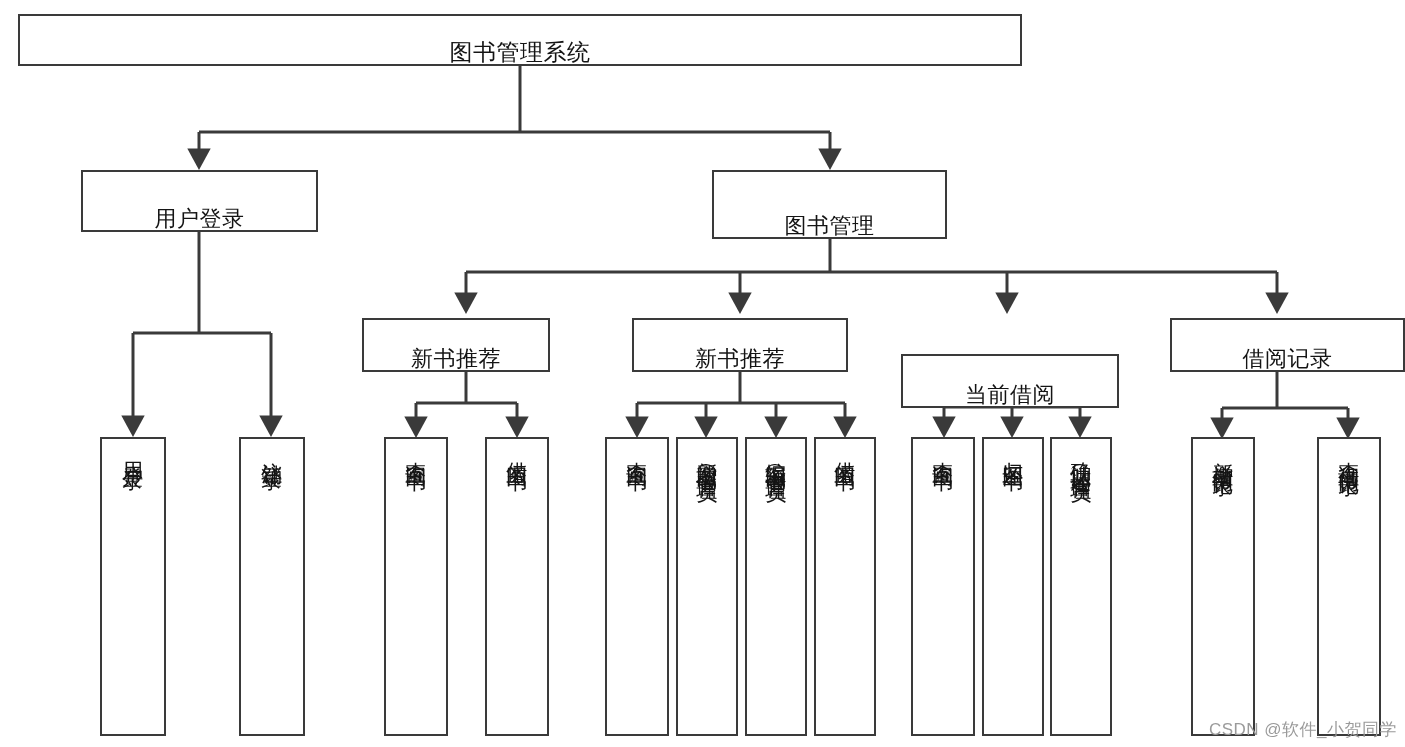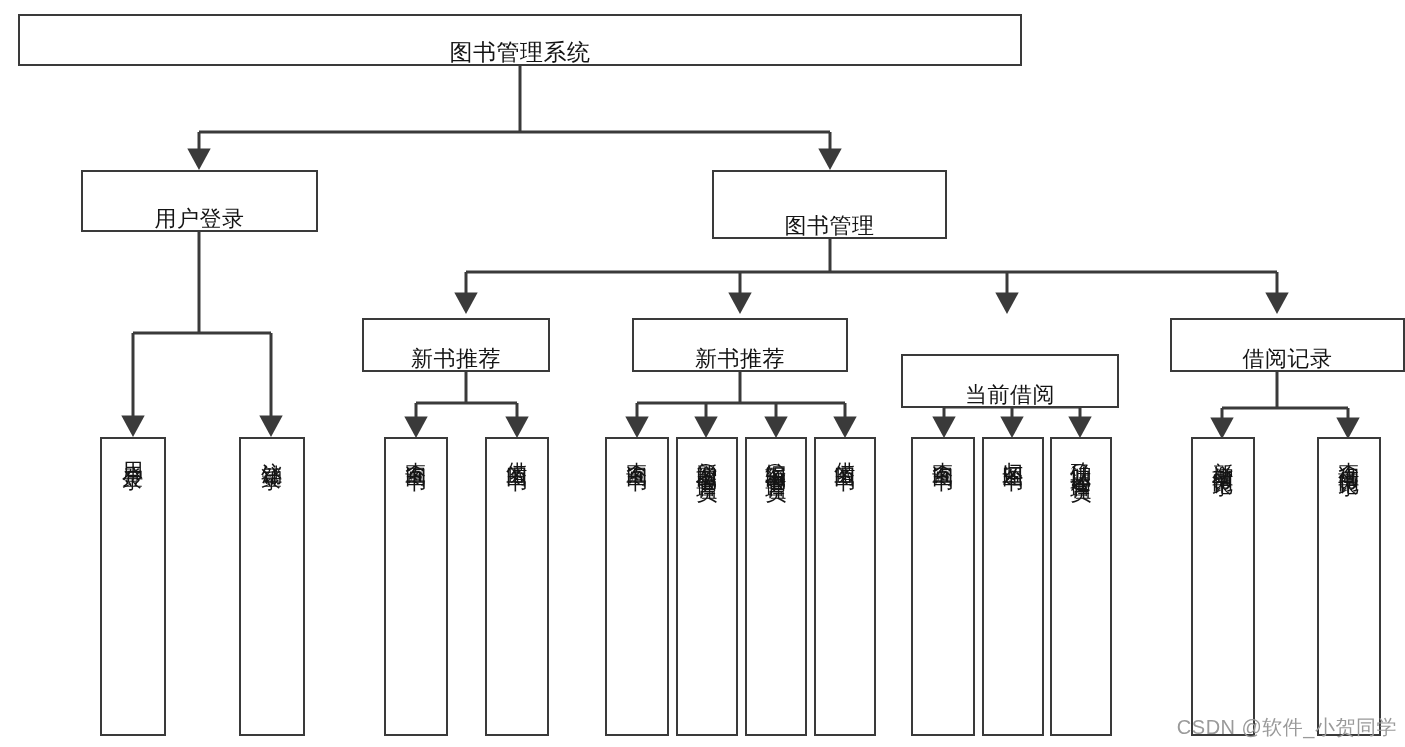--- a/index.html
+++ b/index.html
@@ -61,21 +61,21 @@
     letter-spacing: 3px;
     white-space: nowrap;
   }
   .node.root .node-label {
     font-size: 23px;
   }
   #watermark {
     position: absolute;
     right: 8px;
     bottom: 6px;
-    font-size: 20px;
+    font-size: 17px;
     color: #9a9a9a;
     z-index: 9;
     white-space: nowrap;
     letter-spacing: 0.5px;
   }
 </style>
 </head>
 <body>
 
 <div id="diagram-root">

